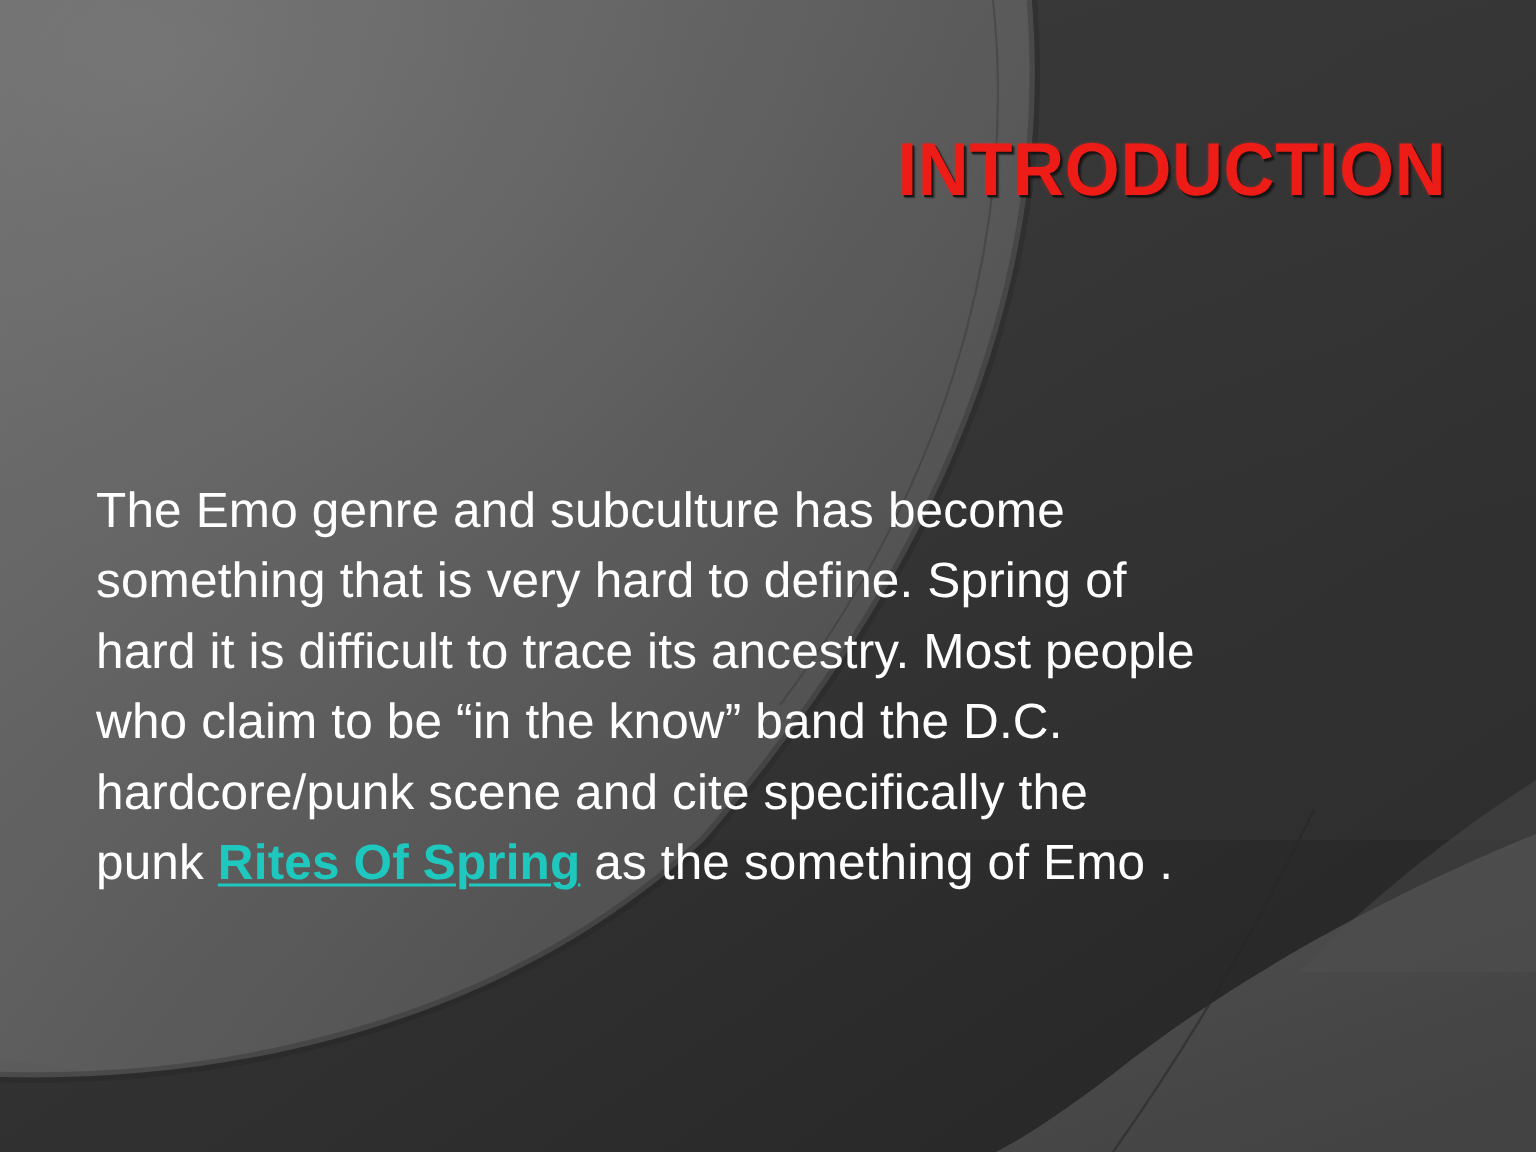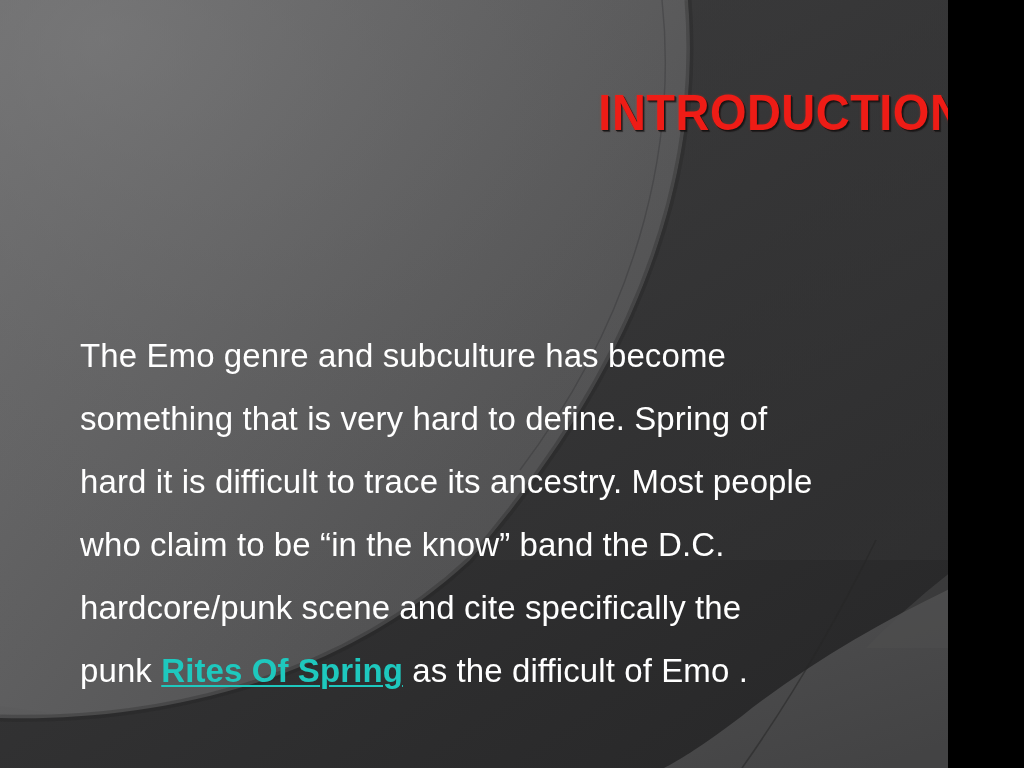--- a/index.html
+++ b/index.html
@@ -3,21 +3,21 @@
 <meta charset="utf-8">
 <title>Introduction Slide</title>
 <style>
   html, body {
     margin: 0;
     padding: 0;
     background: #000;
   }
   #slide {
     position: relative;
-    width: 948px;
+    width: 1024px;
     height: 768px;
     overflow: hidden;
     font-family: "Liberation Sans", sans-serif;
     background: #4d4d4e;
   }
   #bg-svg {
     position: absolute;
     inset: 0;
     width: 1024px;
     height: 768px;
@@ -53,21 +53,21 @@
 
   
   #body-block {
     position: absolute;
     left: 64px;
     top: 316px;
     width: 890px;
     z-index: 5;
   }
   .body-line {
-    margin: 16px;
+    margin: 0;
     color: #ffffff;
     font-size: 33px;
     line-height: 47px;
     font-weight: normal;
     white-space: nowrap;
     letter-spacing: 0.1px;
   }
   .hyperlink {
     color: #1ec8be;
     text-decoration: underline;
@@ -159,17 +159,17 @@
     <p class="body-line">The Emo genre and subculture has become</p>
 
     <p class="body-line">something that is very hard to define. Spring of</p>
 
     <p class="body-line">hard it is difficult to trace its ancestry. Most people</p>
 
     <p class="body-line">who claim to be “in the know” band the D.C.</p>
 
     <p class="body-line">hardcore/punk scene and cite specifically the</p>
 
-    <p class="body-line"><span>punk </span><span class="hyperlink">Rites Of Spring</span><span> as the difficult of Emo .</span></p>
+    <p class="body-line"><span>punk </span><span class="hyperlink">Rites Of Spring</span><span> as the something of Emo .</span></p>
 
   </div>
 
 </div>
 
 </body></html>

